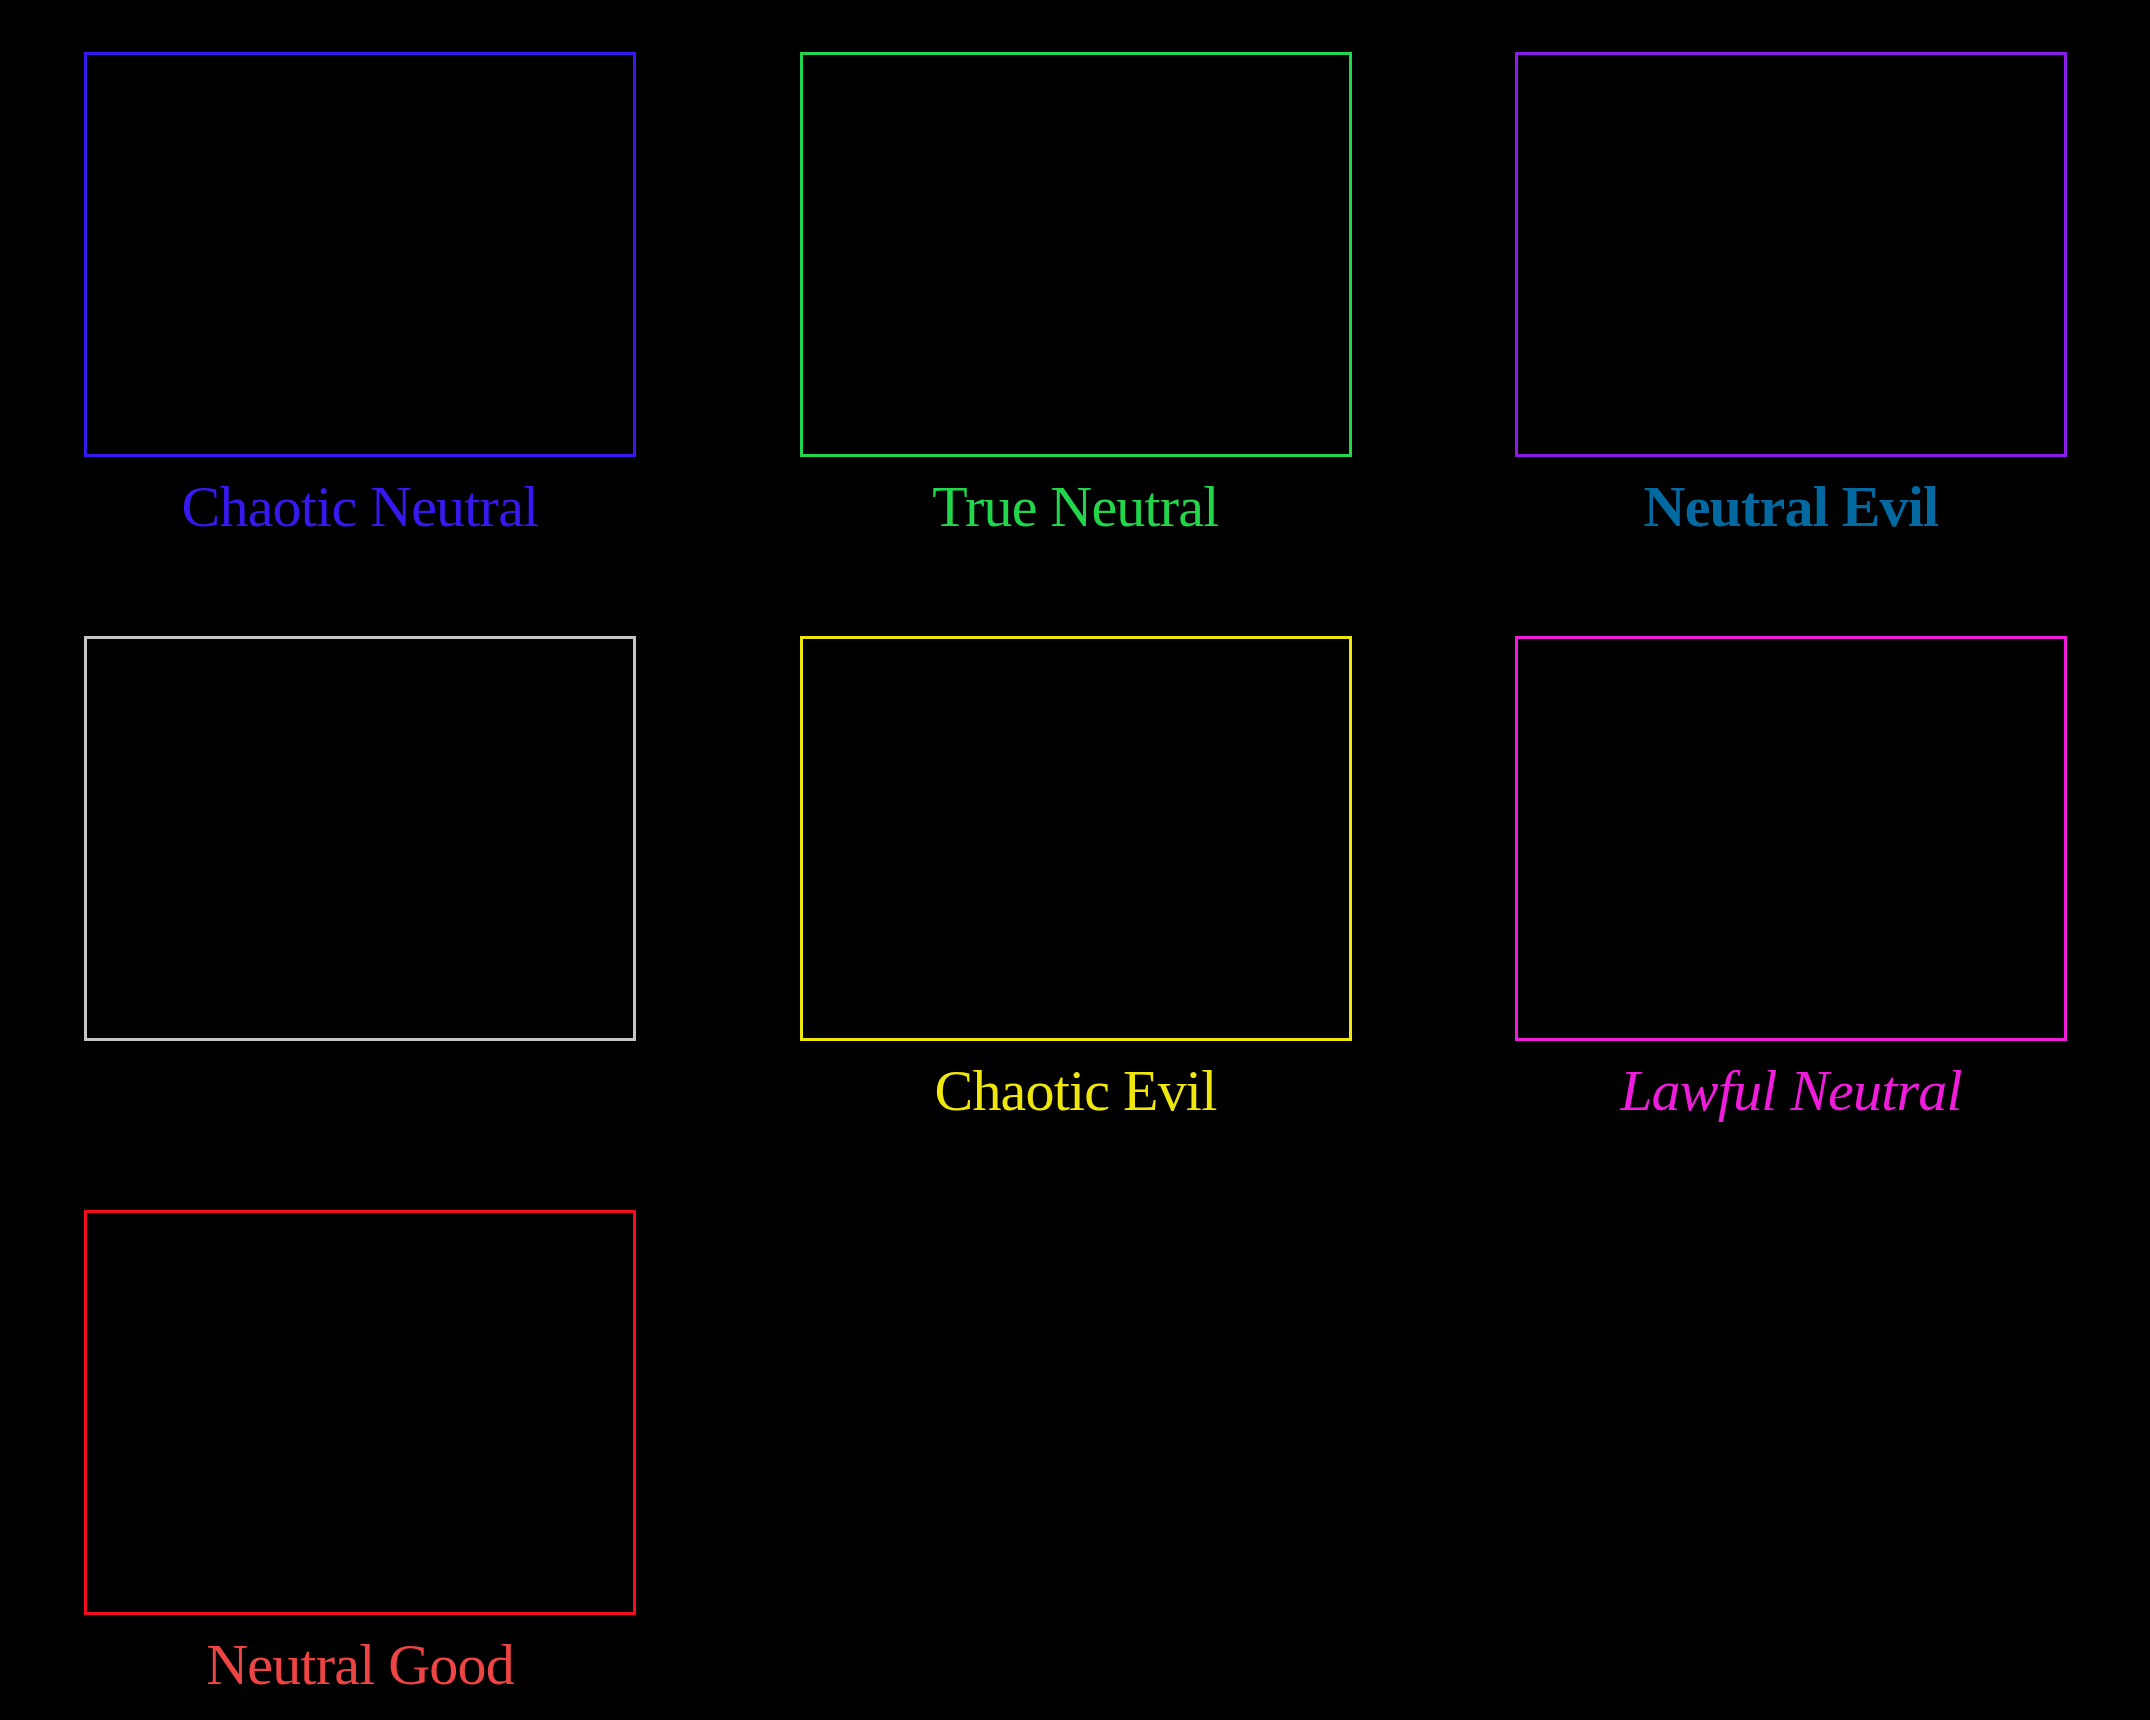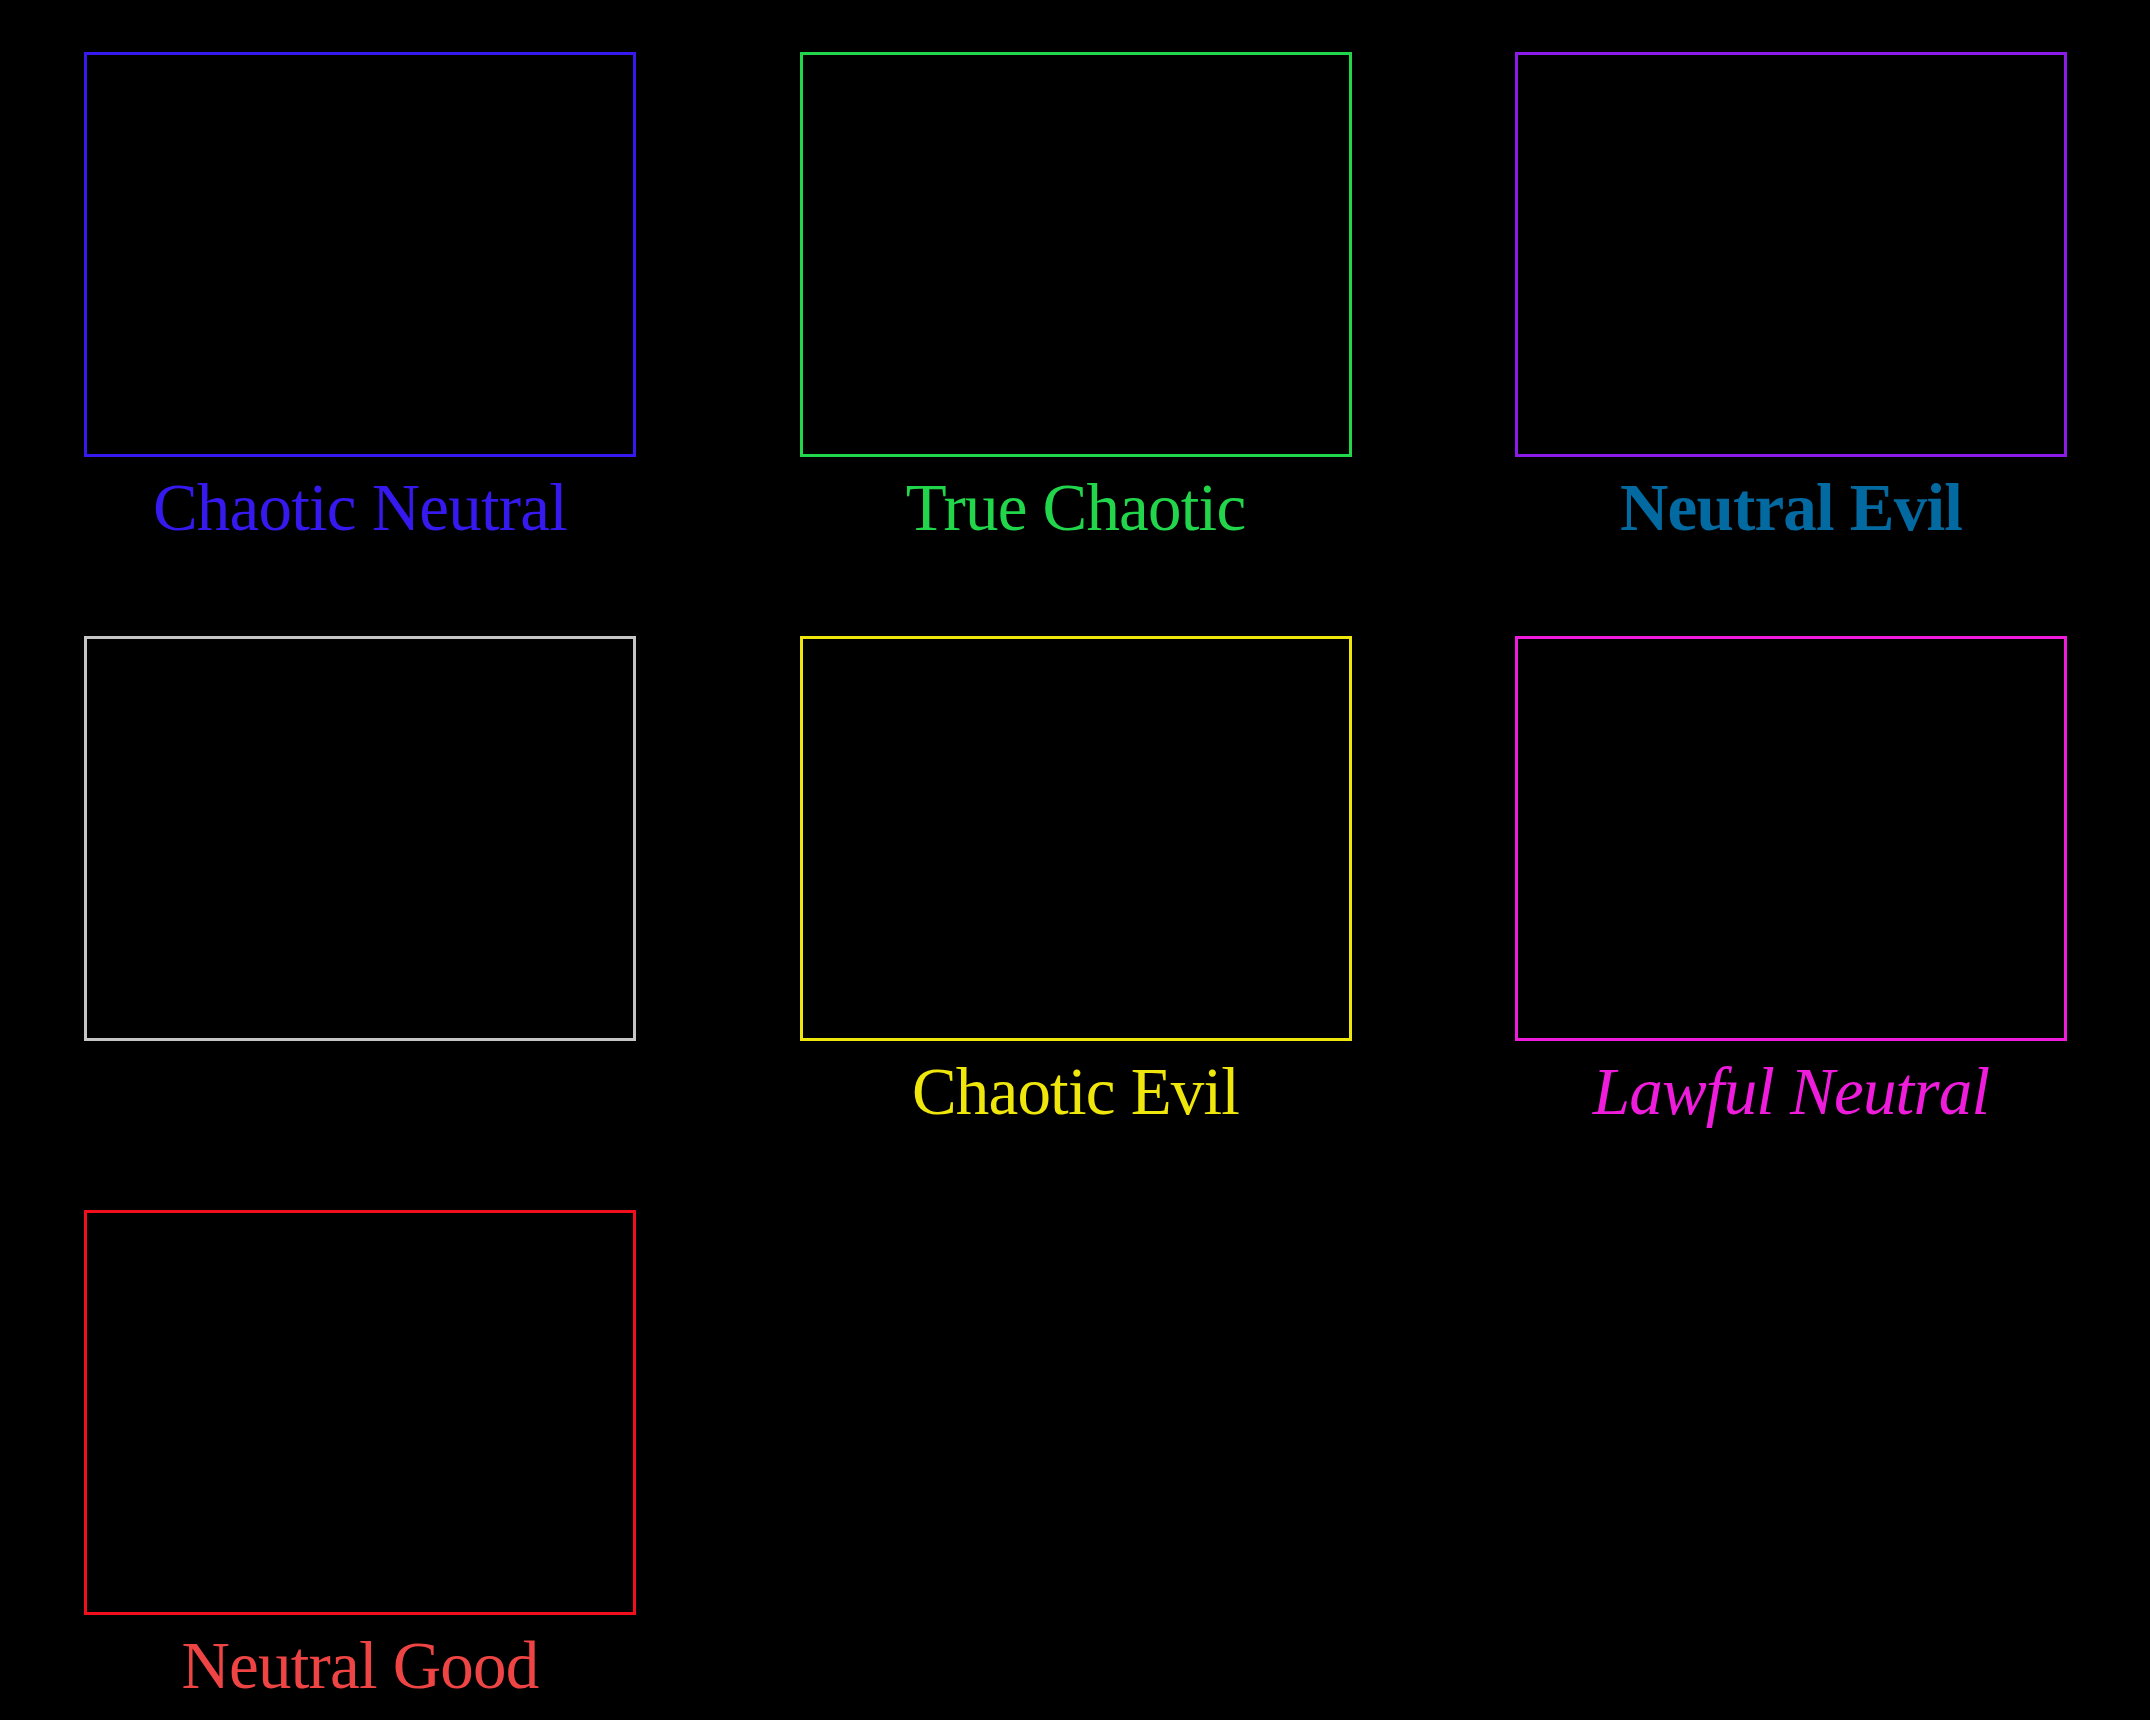--- a/index.html
+++ b/index.html
@@ -35,41 +35,41 @@
     width: 552px;
     height: 405px;
     border: 3.2px solid #ffffff; 
     background: #000000;
   }
   .label {
     margin-top: 14.3px;
     height: 72px;
     line-height: 72px;
     text-align: center;
-    font-size: 67px;
+    font-size: 58px;
     letter-spacing: -0.8px;
     white-space: nowrap;
     color: #ffffff; 
   }
 </style>
 </head>
 <body>
 
 <div id="canvas" style="background: rgb(0, 0, 0);">
   <div class="grid">
 
     <div class="cell">
       <div class="frame" style="border-color: rgb(54, 25, 239);"></div>
       <div class="label" style="color: rgb(54, 25, 239);">Chaotic Neutral</div>
     </div>
 
 
     <div class="cell">
       <div class="frame" style="border-color: rgb(33, 214, 74);"></div>
-      <div class="label" style="color: rgb(33, 214, 74);">True Chaotic</div>
+      <div class="label" style="color: rgb(33, 214, 74);">True Neutral</div>
     </div>
 
     <div class="cell">
       <div class="frame" style="border-color: rgb(140, 26, 233);"></div>
       <div class="label" style="color: #0369a1; font-weight: bold;">Neutral Evil</div>
     </div>
 
     <div class="cell">
       <div class="frame" style="border-color: rgb(197, 197, 197);"></div>
     </div>

